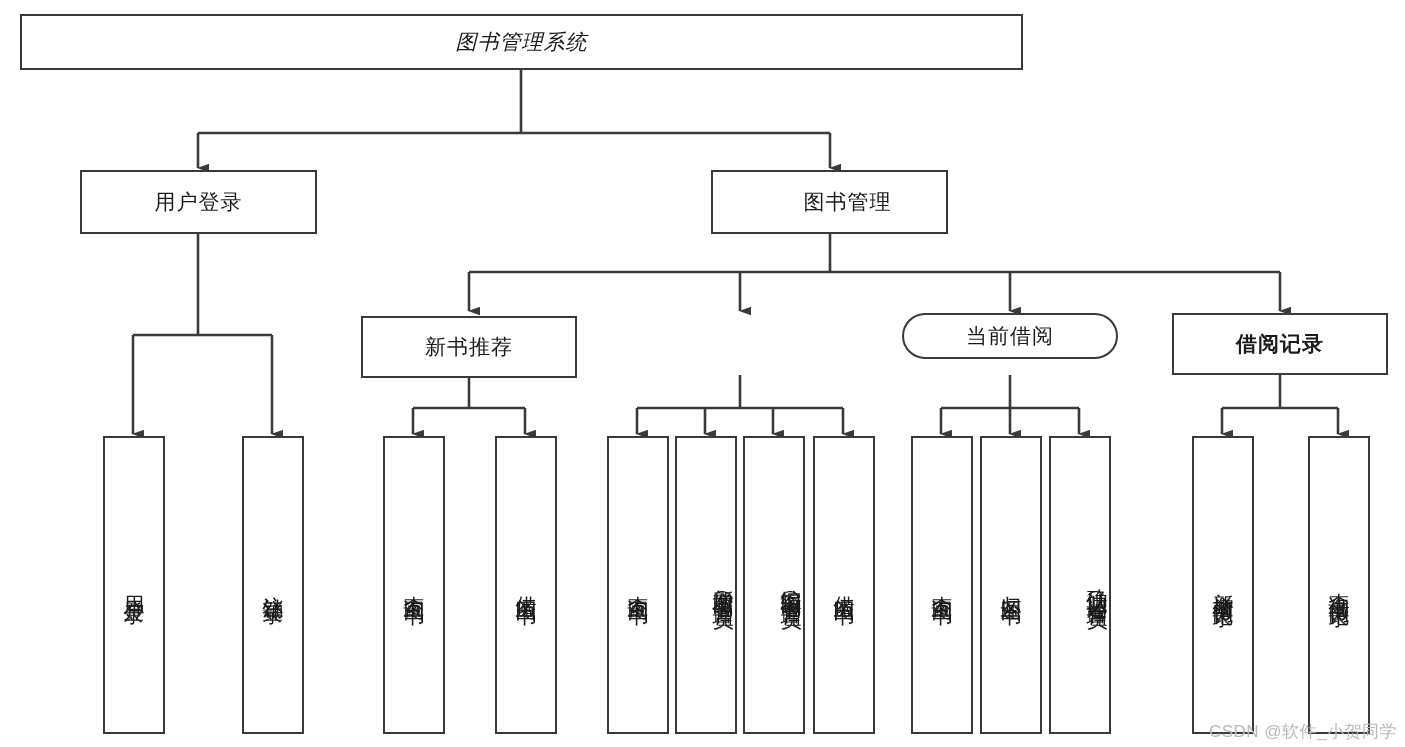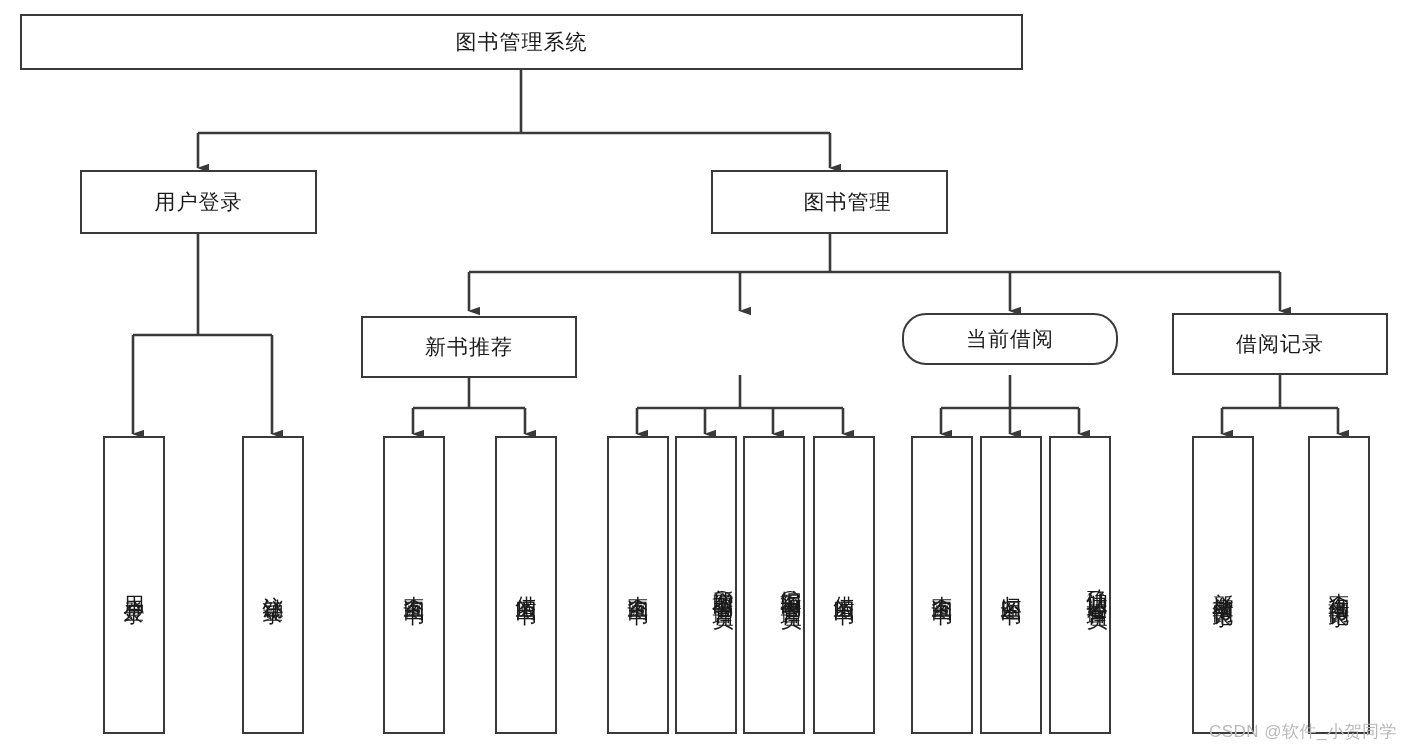--- a/index.html
+++ b/index.html
@@ -115,28 +115,28 @@
       <path d="M1010,408 L1010,434" marker-end="url(#arr)"></path>
       <path d="M1079,408 L1079,434" marker-end="url(#arr)"></path>
 
       <path d="M1280,375 L1280,408"></path>
       <path d="M1222,408 L1338,408"></path>
       <path d="M1222,408 L1222,434" marker-end="url(#arr)"></path>
       <path d="M1338,408 L1338,434" marker-end="url(#arr)"></path>
     </g>
   </svg>
 
-  <div class="node h" style="left:20px; top:14px; width:1003px; height:56px;">图书管理系统</div>
+  <div class="node h" style="left:20px; top:14px; width:1003px; height:56px;font-style:italic;">图书管理系统</div>
 
   <div class="node h" style="left:80px; top:170px; width:237px; height:64px;">用户登录</div>
   <div class="node h" style="left:711px; top:170px; width:237px; height:64px;padding-left:36px;">图书管理</div>
 
   <div class="node h" style="left:361px; top:316px; width:216px; height:62px;">新书推荐</div>
-  <div class="node h" style="left:902px; top:313px; width:216px; height:52px;border-radius:24px;">当前借阅</div>
-  <div class="node h" style="left:1172px; top:313px; width:216px; height:62px;">借阅记录</div>
+  <div class="node h" style="left:902px; top:313px; width:216px; height:46px;border-radius:24px;">当前借阅</div>
+  <div class="node h" style="left:1172px; top:313px; width:216px; height:62px;font-weight:bold;">借阅记录</div>
 
   <div class="node v mid-align" style="left:103px; top:436px; width:62px; height:298px;">用户登录</div>
   <div class="node v mid-align" style="left:242px; top:436px; width:62px; height:298px;">注销登录</div>
 
   <div class="node v mid-align" style="left:383px; top:436px; width:62px; height:298px;">查询图书</div>
   <div class="node v mid-align" style="left:495px; top:436px; width:62px; height:298px;">借阅图书</div>
 
   <div class="node v mid-align" style="left:607px; top:436px; width:62px; height:298px;">查询图书</div>
   <div class="node v top-align" style="left:675px; top:436px; width:62px; height:298px;">新增图书（管理员）</div>
   <div class="node v top-align" style="left:743px; top:436px; width:62px; height:298px;">编辑图书（管理员）</div>

